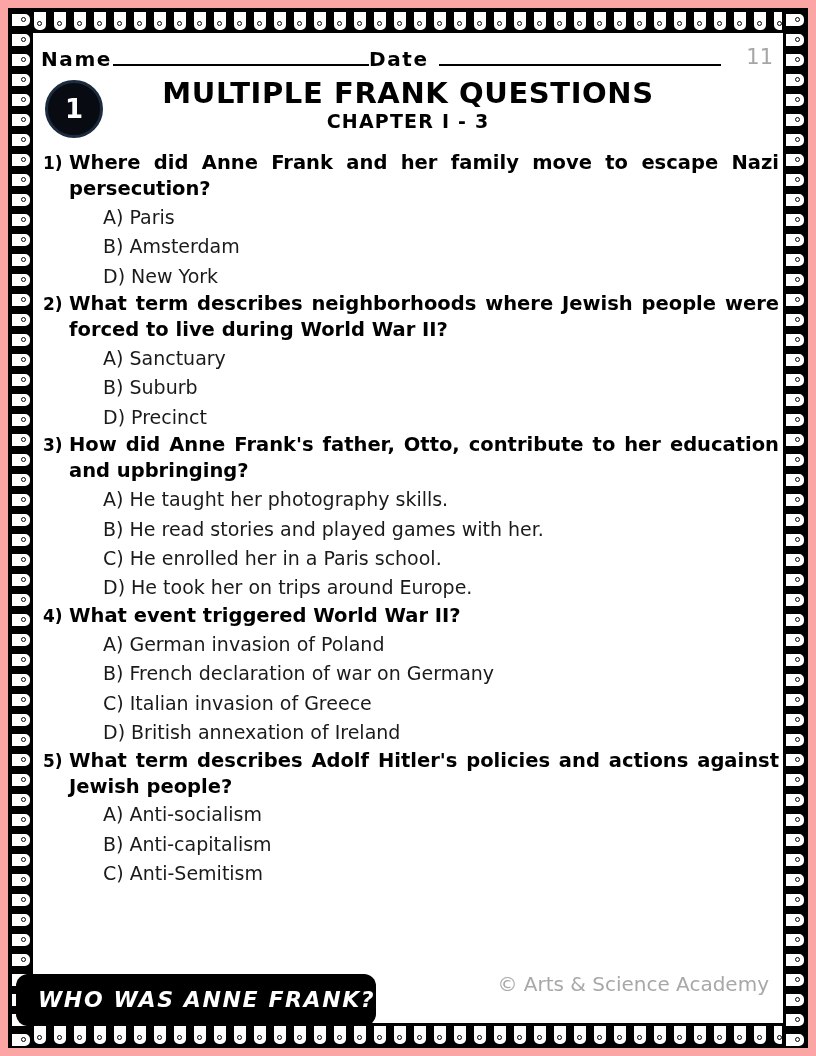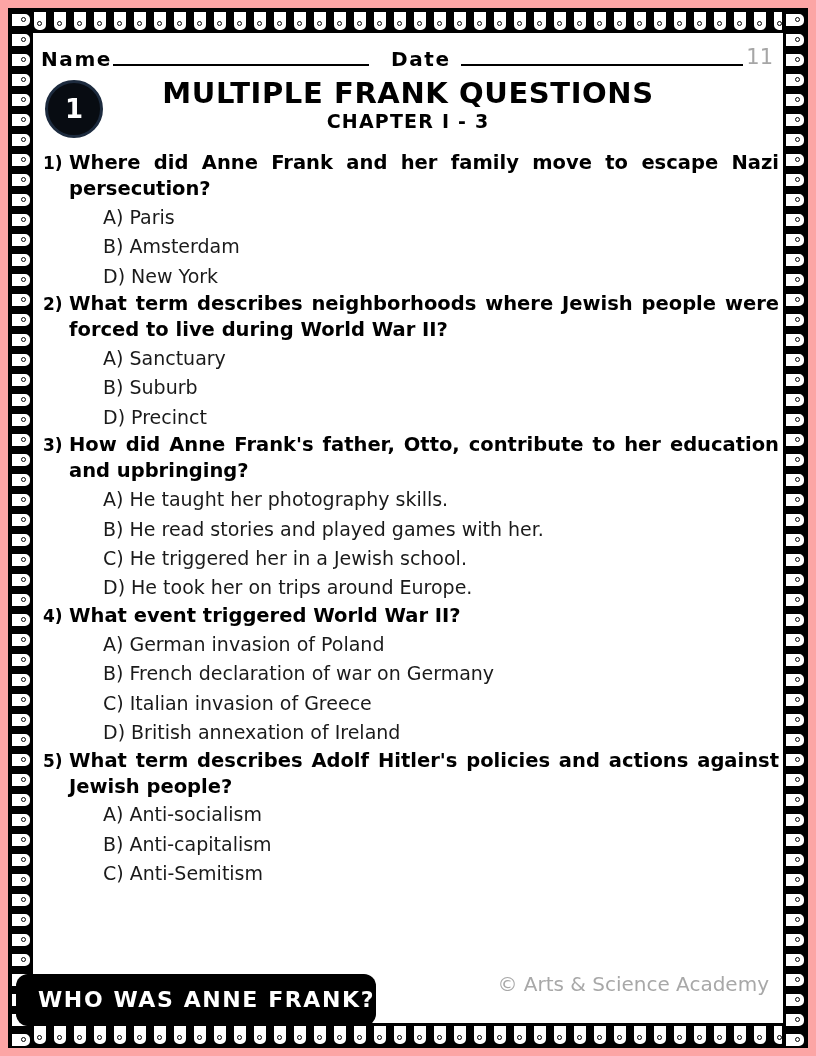--- a/index.html
+++ b/index.html
@@ -96,21 +96,21 @@
     line-height: 1;
     white-space: nowrap;
   }
   .nd-rule {
     border-bottom: 2px solid #000000;
     height: 1px;
     margin-bottom: 3px;
   }
   .rule-name { width: 256px; margin-left: 1px; }
   .rule-date { width: 282px; margin-left: 10px; }
-  .nd-date-label { margin-left: 22px; }
+  .nd-date-label { }
   .pagenum {
     margin-left: auto;
     font-family: "DejaVu Sans", sans-serif;
     font-size: 21px;
     color: #a6a6a6;
     line-height: 1;
     margin-bottom: 1px;
     padding-right: 2px;
   }
 
@@ -220,20 +220,21 @@
     position: absolute;
     left: 16px;
     top: 974px;
     width: 360px;
     height: 52px;
     background: #000000;
     border-radius: 12px;
     display: flex;
     align-items: center;
     z-index: 9;
+    font-style: italic;
   }
   .footer-banner-text {
     font-family: "DejaVu Sans", sans-serif;
     font-weight: 700;
     font-size: 22px;
     letter-spacing: 1.6px;
     color: #ffffff;
     padding-left: 22px;
     line-height: 1;
     white-space: nowrap;
@@ -850,21 +851,21 @@
           </div>
         </div>
         <div class="qblock">
           <div class="qline">
             <span class="qnum">3)</span>
             <span class="qtext">How did Anne Frank's father, Otto, contribute to her education and upbringing?</span>
           </div>
           <div class="options">
             <div class="option">A) He taught her photography skills.</div>
             <div class="option">B) He read stories and played games with her.</div>
-            <div class="option">C) He triggered her in a Jewish school.</div>
+            <div class="option">C) He enrolled her in a Paris school.</div>
             <div class="option">D) He took her on trips around Europe.</div>
           </div>
         </div>
         <div class="qblock">
           <div class="qline">
             <span class="qnum">4)</span>
             <span class="qtext">What event triggered World War II?</span>
           </div>
           <div class="options">
             <div class="option">A) German invasion of Poland</div>

